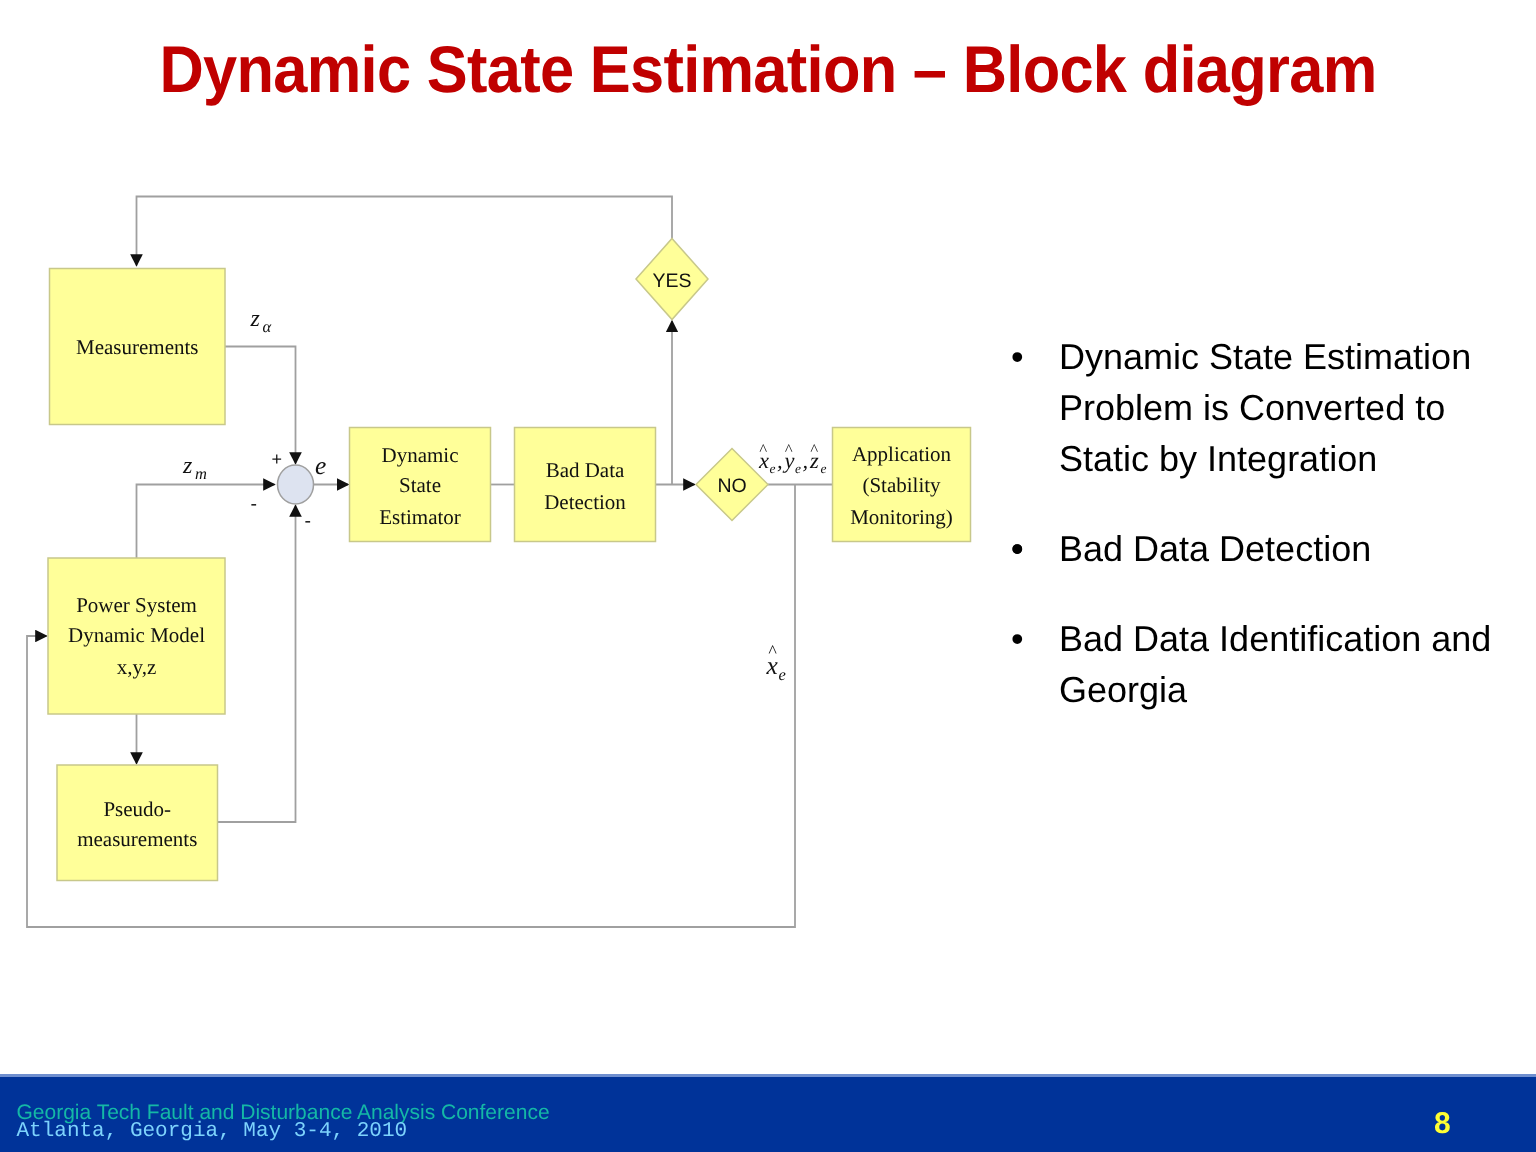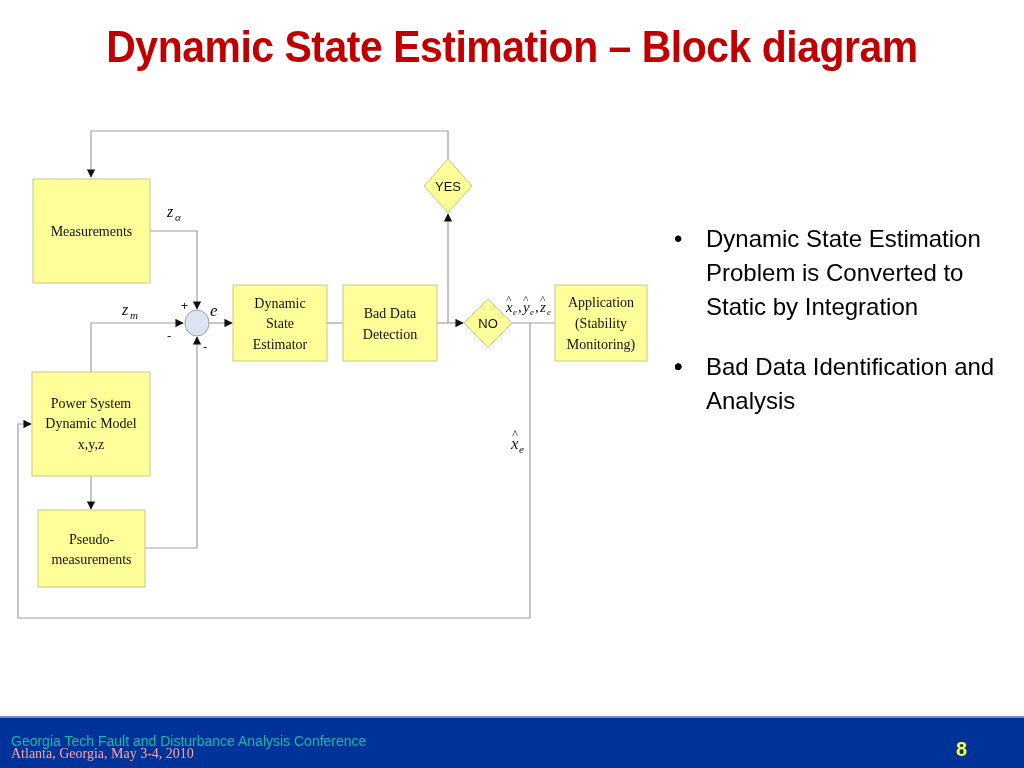--- a/index.html
+++ b/index.html
@@ -7,21 +7,21 @@
   .title { position: absolute; left: 0; top: 22px; width: 1024px; text-align: center; font-family: "Liberation Sans", sans-serif; font-weight: bold; font-size: 44px; color: #c00000; letter-spacing: -0.5px; transform: scaleX(0.93); transform-origin: center; }
   svg.diagram { position: absolute; left: 0; top: 0; }
   .box-text { font-family: "Liberation Serif", serif; font-size: 14px; fill: #111; }
   .diamond-text { font-family: "Liberation Sans", sans-serif; font-size: 13px; fill: #111; }
   .math { font-family: "Liberation Serif", serif; font-style: italic; fill: #111; }
   .bullets { position: absolute; left: 668px; top: 222px; width: 350px; margin: 0; padding: 0; list-style: none; }
   .bullets li { position: relative; padding-left: 38px; font-family: "Liberation Sans", sans-serif; font-size: 24px; line-height: 34px; color: #000; margin-bottom: 26px; }
   .bullets li .dot { position: absolute; left: 6px; top: 0; }
   .footer { position: absolute; left: 0; top: 716px; width: 1024px; height: 52px; background: #003399; border-top: 2px solid #6f8fcf; }
   .footer .conf { position: absolute; left: 11px; top: 15px; font-family: "Liberation Sans", sans-serif; font-weight: normal; font-size: 14px; color: #14b8a6; }
-  .footer .loc { position: absolute; left: 11px; top: 28px; font-family: Liberation Serif, serif; font-size: 14px; color: #fca5a5; }
+  .footer .loc { position: absolute; left: 11px; top: 28px; font-family: Liberation Mono, monospace; font-size: 14px; color: #7dd3fc; }
   .footer .page { position: absolute; left: 956px; top: 20px; font-family: "Liberation Sans", sans-serif; font-weight: bold; font-size: 20px; color: #ffff33; }
 </style>
 </head>
 <body>
 
 <div class="title">Dynamic State Estimation – Block diagram</div>
 
 <svg class="diagram" width="660" height="640" viewBox="0 0 660 640" xmlns="http://www.w3.org/2000/svg">
   <defs>
     <marker id="arr" viewBox="0 0 10 10" refX="9" refY="5" markerWidth="7" markerHeight="7" orient="auto-start-reverse">
@@ -135,21 +135,21 @@
   <g>
     <text class="math" x="511" y="449" font-size="17">x</text>
     <text class="math" x="512" y="438" font-size="12" font-style="normal">^</text>
     <text class="math" x="519" y="453" font-size="11">e</text>
   </g>
 </svg>
 
 <ul class="bullets">
   <li><span class="dot">•</span><span>Dynamic State Estimation Problem is Converted to Static by Integration</span></li>
   <li><span class="dot">•</span></li>
-  <li><span class="dot">•</span></li>
-  <li><span class="dot">•</span><span>Bad Data Identification and Analysis</span></li>
+  <li><span class="dot">•</span><span>Bad Data Detection</span></li>
+  <li><span class="dot">•</span><span>Bad Data Identification and Georgia</span></li>
 </ul>
 
 <div class="footer">
   <div class="conf">Georgia Tech Fault and Disturbance Analysis Conference</div>
   <div class="loc">Atlanta, Georgia, May 3-4, 2010</div>
   <div class="page">8</div>
 </div>
 
 </body></html>

